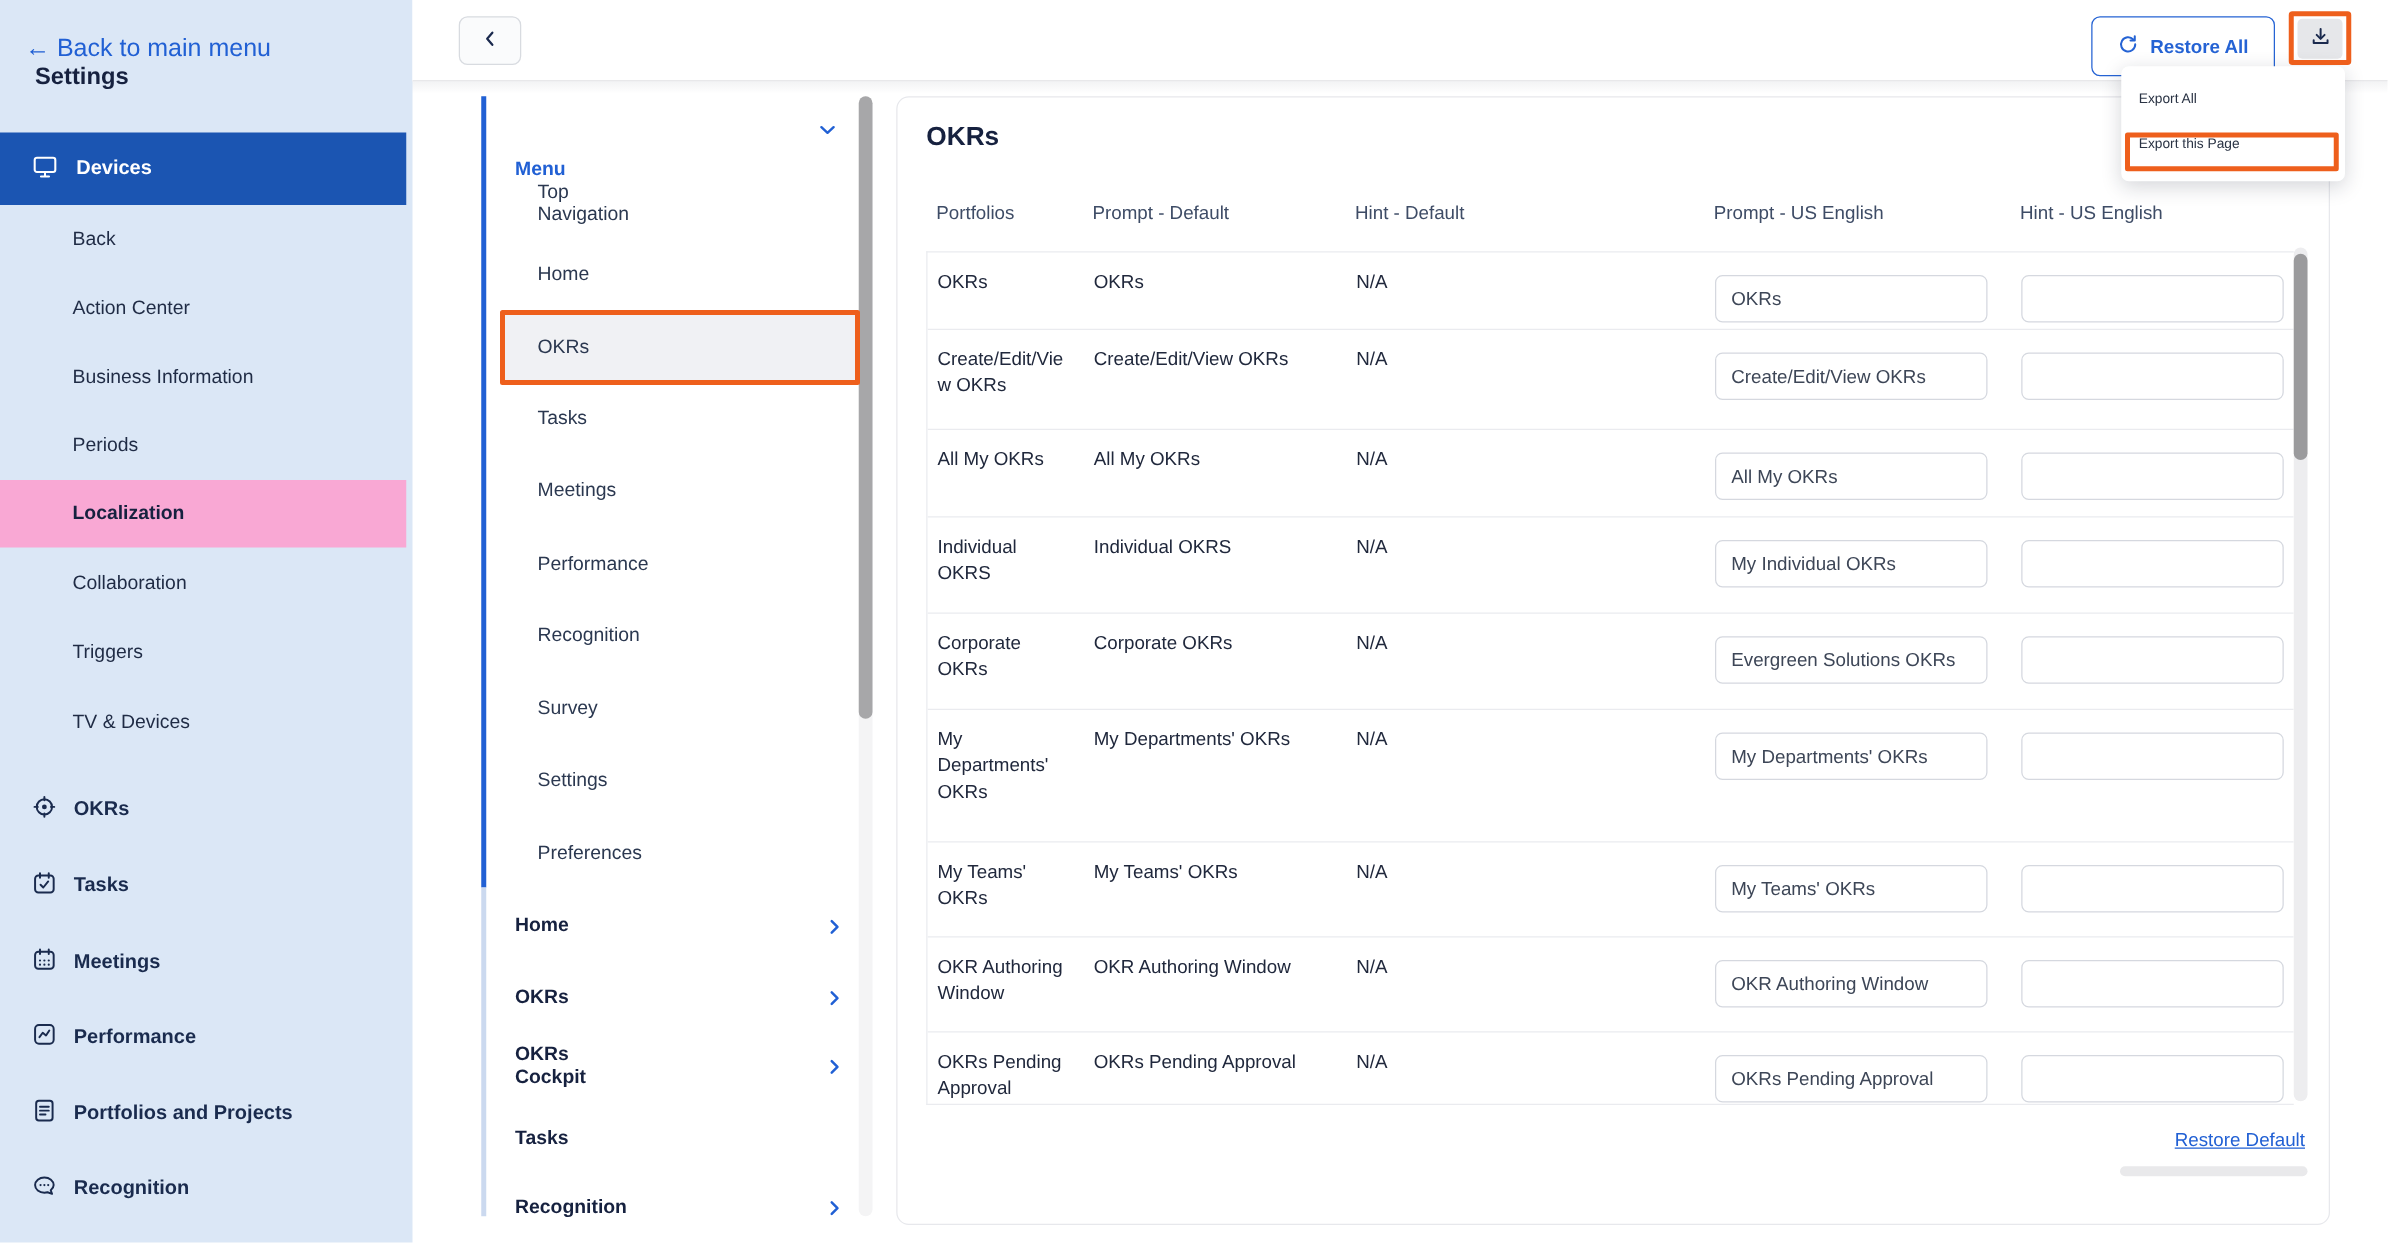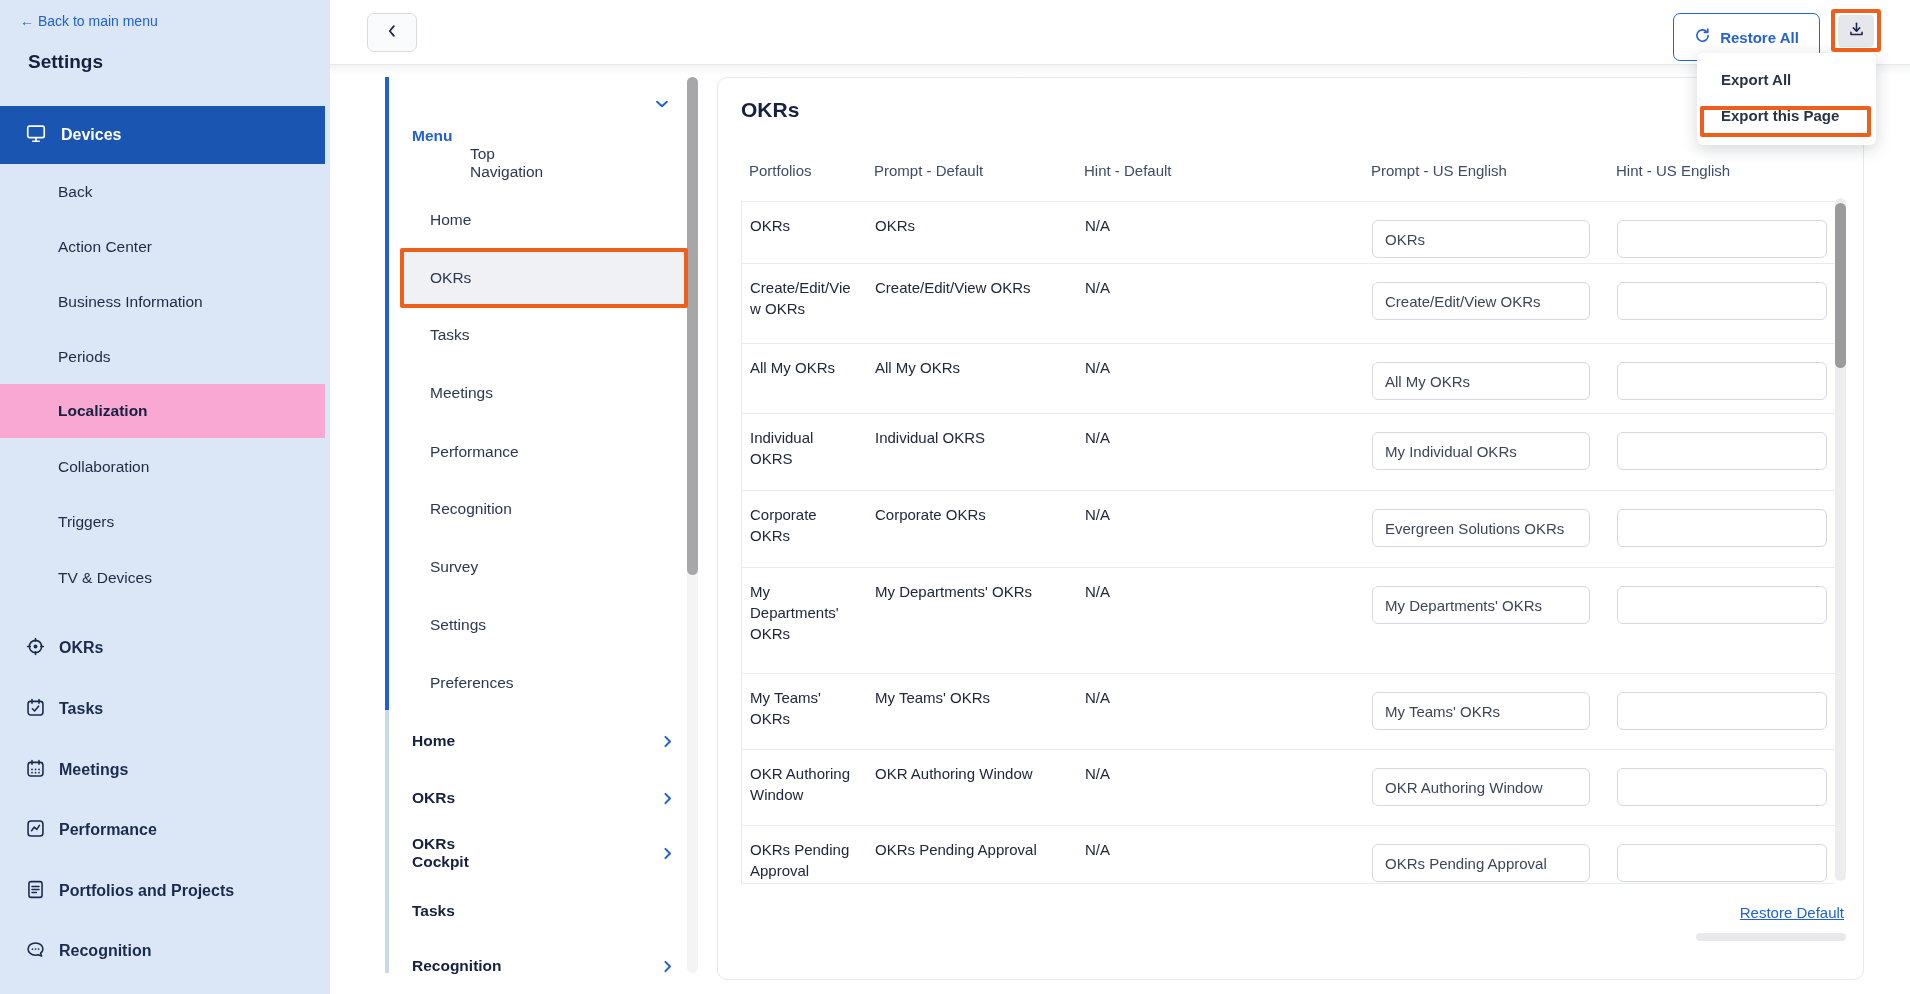--- a/index.html
+++ b/index.html
@@ -2,21 +2,21 @@
 <html><head>
 <meta charset="utf-8">
 <style>
   * { margin:0; padding:0; box-sizing:border-box; }
   html,body { width:1910px; height:994px; overflow:hidden; background:#fff;
     font-family:"Liberation Sans","DejaVu Sans",sans-serif; }
   .layer { position:absolute; left:0; top:0; width:1910px; height:994px; }
 
   
   .sidebar { position:absolute; left:0; top:0; width:330px; height:994px; background:#DBE7F6; z-index:2; }
-  .back-link { position:absolute; left:20px; top:13px; font-size:14px; color:#2160D4; cursor:pointer; }
+  .back-link { position:absolute; left:20px; top:28px; font-size:20px; color:#2160D4; cursor:pointer; }
   .sidebar-title { position:absolute; left:28px; top:51px; font-size:19px; font-weight:700; color:#16213F; }
   .group-item { position:absolute; left:0; width:325px; height:58px; background:#1B55B2; color:#fff;
     display:flex; align-items:center; gap:14px; padding-left:25px; font-size:16px; font-weight:700; cursor:pointer; }
   .sub-item { position:absolute; left:0; width:325px; height:54px; display:flex; align-items:center;
     padding-left:58px; font-size:15.5px; font-weight:500; color:#1F2B45; cursor:pointer; }
   .sub-item.selected { background:#f9a8d4; font-weight:700; color:#16213F; }
   .module-item { position:absolute; left:0; width:325px; height:54px; display:flex; align-items:center; gap:13px;
     padding-left:25px; font-size:16px; font-weight:700; color:#1A2B4E; cursor:pointer; }
   .module-item svg { flex:0 0 auto; }
 
@@ -68,21 +68,21 @@
   .inp-hint { width:210px; }
   .v-track { position:absolute; left:1117px; top:120px; width:11px; height:683px; background:#EDEDEF; border-radius:6px; }
   .v-thumb { position:absolute; left:1117px; top:125px; width:11px; height:165px; background:#9B9B9D; border-radius:6px; cursor:pointer; }
   .h-bar { position:absolute; left:978px; top:855px; width:150px; height:8px; background:#E9E9EB; border-radius:4px; cursor:pointer; }
   .restore-default { position:absolute; right:19px; top:826px; font-size:15px; font-weight:500; color:#2160D4;
     text-decoration:underline; cursor:pointer; }
 
   
   .export-menu { position:absolute; left:1697px; top:53px; width:179px; background:#fff; border-radius:6px;
     box-shadow:0 4px 16px rgba(20,30,50,.18); z-index:40; padding:8px 0 12px; }
-  .export-item { height:36px; display:flex; align-items:center; padding-left:24px; font-size:15px; color:#2A3344; cursor:pointer;font-weight:bold; }
+  .export-item { height:36px; display:flex; align-items:center; padding-left:14px; font-size:11px; color:#2A3344; cursor:pointer; }
 
   
   .ring { position:absolute; border:4px solid #EE5F1C; z-index:50; pointer-events:none; }
   .ring-download { left:1831px; top:9px; width:50px; height:43px; border-radius:3px; }
   .ring-export { left:1700px; top:106px; width:171px; height:31px; border-radius:2px; z-index:55; }
   .ring-okrs { left:400px; top:248px; width:288px; height:60px; background:#F0F1F4; z-index:4; border-radius:2px; pointer-events:auto; }
 </style>
 </head>
 <body>
 
@@ -202,21 +202,21 @@
   <div class="menu-track" style="pointer-events:auto"></div>
   <div class="menu-thumb" style="pointer-events:auto"></div>
   <div class="ring ring-okrs"></div>
   <div class="menu-header" style="pointer-events:auto">Menu</div>
   <div class="menu-chevron" style="pointer-events:auto">
     <svg width="18" height="18" viewBox="0 0 24 24" fill="none" stroke="#2160D4" stroke-width="2.6" stroke-linecap="round" stroke-linejoin="round">
         <polyline points="5.5,9 12,15 18.5,9"></polyline>
       </svg>
   </div>
   <div id="menu-items" style="pointer-events:auto">
-      <div class="menu-item" style="top: 148px; margin-left: 40px;">Top Navigation</div>
+      <div class="menu-item" style="top: 148px;">Top Navigation</div>
       <div class="menu-item" style="top: 205px;">Home</div>
       <div class="menu-item" style="top: 263px;">OKRs</div>
       <div class="menu-item" style="top: 320px;">Tasks</div>
       <div class="menu-item" style="top: 378px;">Meetings</div>
       <div class="menu-item" style="top: 437px;">Performance</div>
       <div class="menu-item" style="top: 494px;">Recognition</div>
       <div class="menu-item" style="top: 552px;">Survey</div>
       <div class="menu-item" style="top: 610px;">Settings</div>
       <div class="menu-item" style="top: 668px;">Preferences</div>
     </div>

